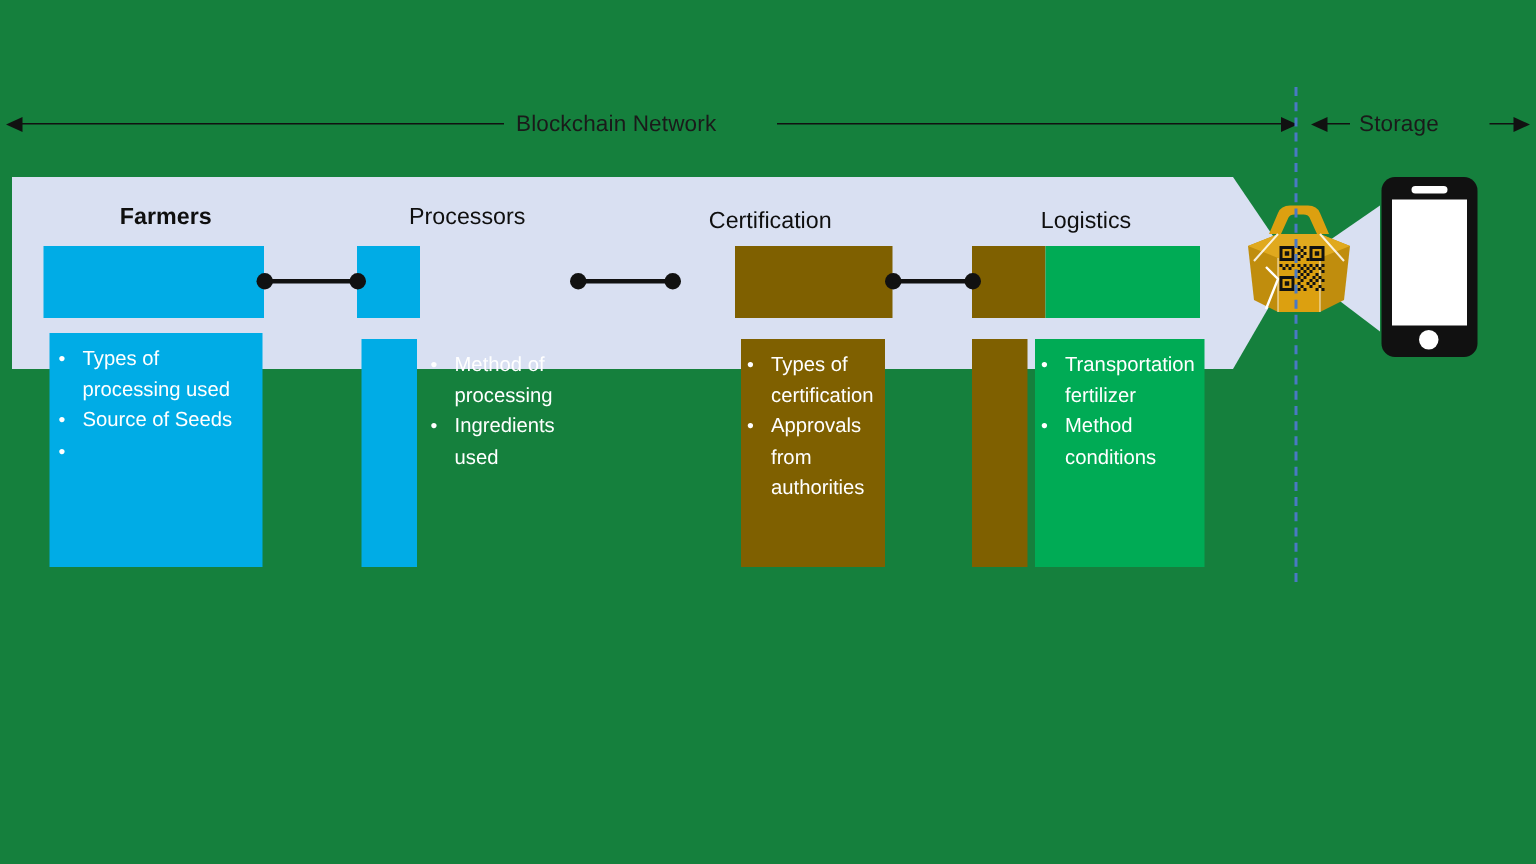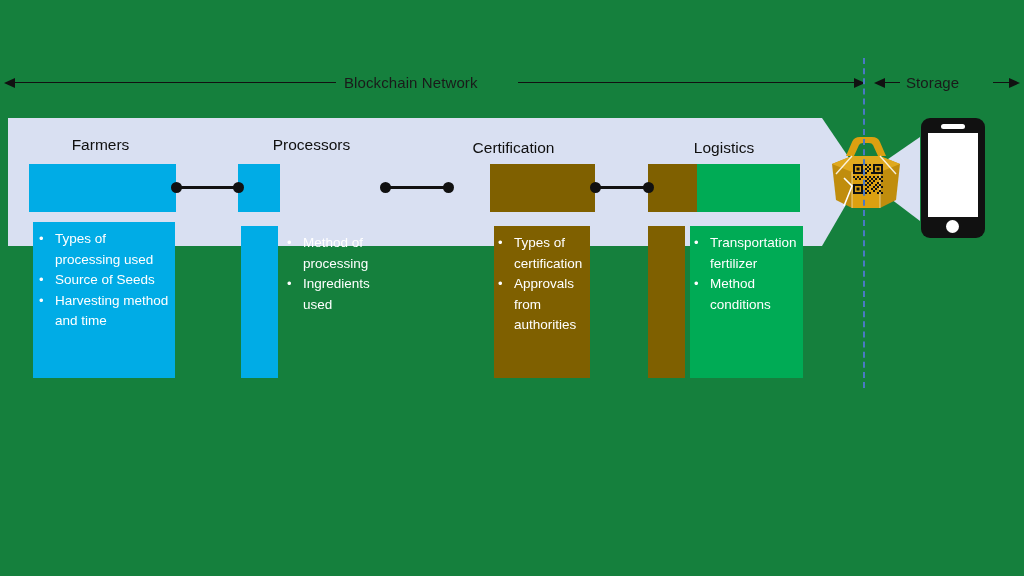--- a/index.html
+++ b/index.html
@@ -168,21 +168,21 @@
     <div class="arrow-head arrow-right" style="left:1009px; top:78px;"></div>
   </div>
 
   <svg id="band-wrap" viewBox="0 0 1024 576" xmlns="http://www.w3.org/2000/svg">
 
     <path d="M 8 118 L 822 118 L 862 177 L 822 246 L 8 246 Z" fill="#d9e0f2"></path>
 
     <path d="M 862 177 L 920 137 L 920 221 Z" fill="#d9e0f2"></path>
   </svg>
 
-  <div class="stage-title" style="left:27px; top:136px; width:147px;">Farmers</div>
+  <div class="stage-title" style="left:37px; top:136px; width:147px;font-weight:bold;">Farmers</div>
   <div class="stage-title" style="left:238px; top:136px; width:147px;">Processors</div>
   <div class="stage-title" style="left:648px; top:139px; width:152px;">Logistics</div>
   <div class="stage-title" style="left:440px; top:139px; width:147px;">Certification</div>
 
   <div class="bar" style="left:29px; top:164px; width:147px;">
     <div class="seg" style="width:147px; background:#00ace6;"></div>
   </div>
 
   <div class="bar" style="left:238px; top:164px; width:147px;">
     <div class="seg" style="width:42px; background:#00ace6;"></div>
@@ -223,21 +223,20 @@
         <li>
           <span class="blt">•</span>
           <span>Types of processing used</span>
         </li>
         <li>
           <span class="blt">•</span>
           <span>Source of Seeds</span>
         </li>
         <li>
           <span class="blt">•</span>
-          <span>Harvesting method and time</span>
         </li>
       </ul>
     </div>
   </div>
 
   <div class="card" style="left:241px; top:226px; width:137px; height:152px;">
     <div class="strip" style="width:37px; background:#00ace6;"></div>
     <div class="body" style="margin-left:5px; background:#fb359a2;">
       <ul class="inner-pad" style="padding-left:18px;">
         <li>

